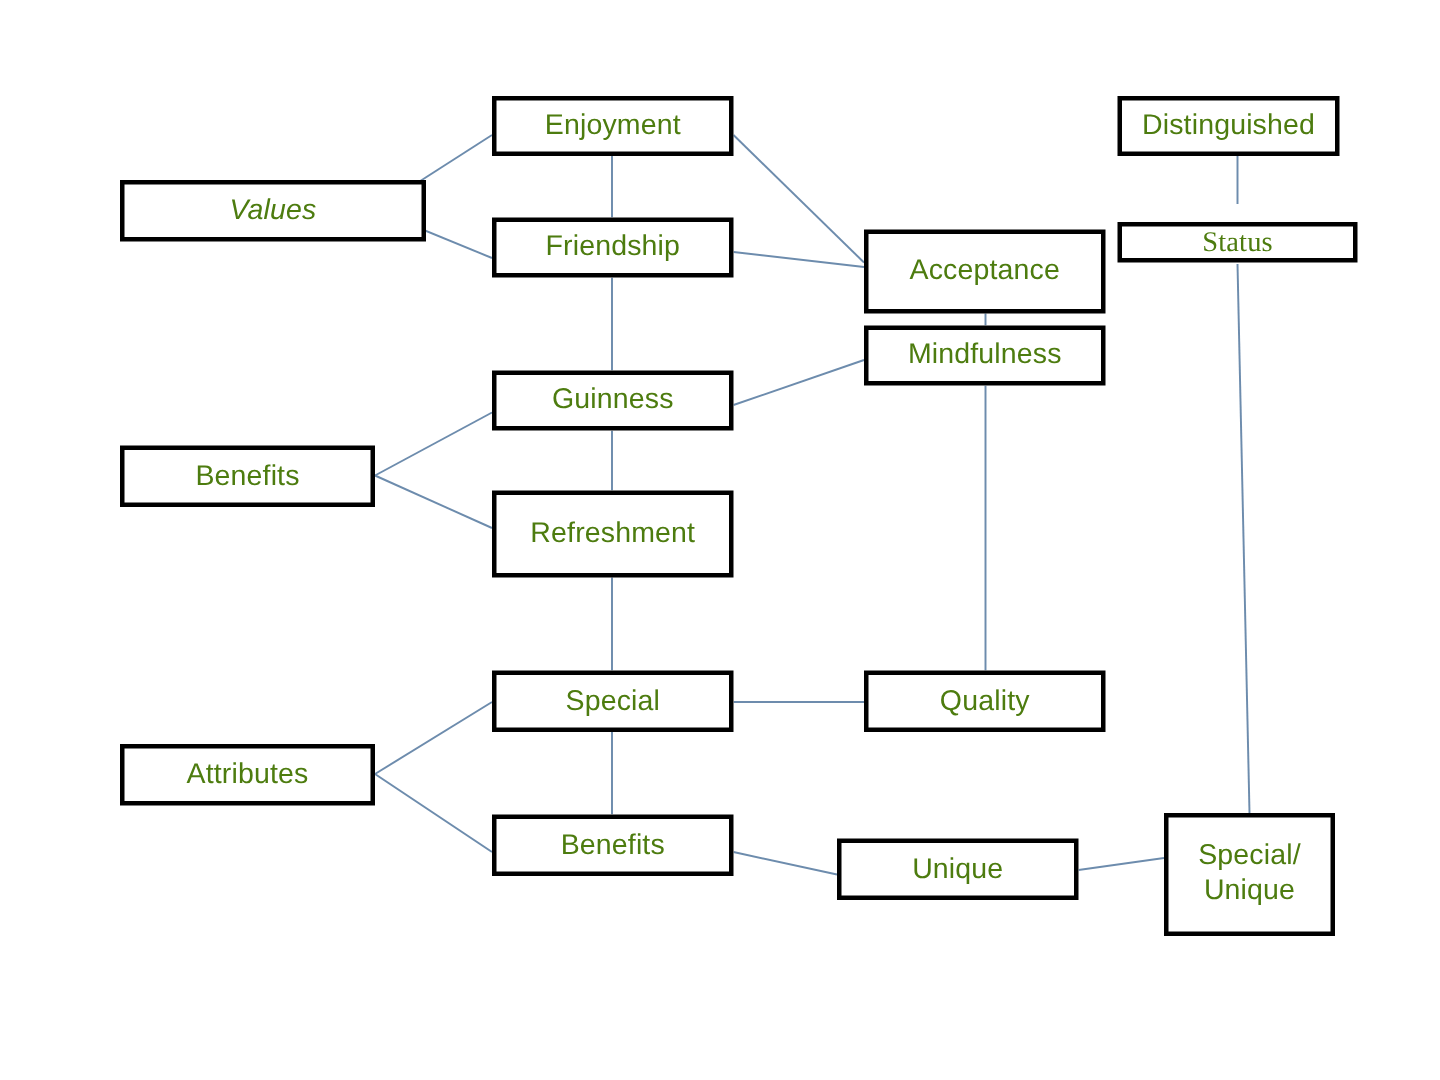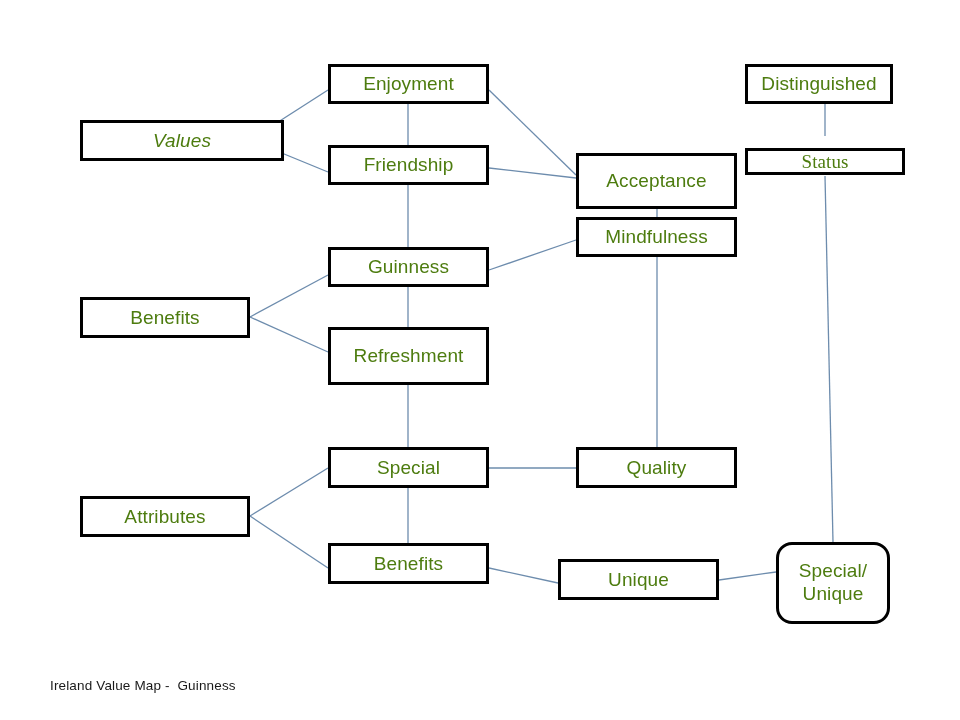--- a/index.html
+++ b/index.html
@@ -94,19 +94,18 @@
       <div class="node" style="left: 328px; top: 247px; width: 161px; height: 40px; border-color: rgb(0, 0, 0); background: rgb(255, 255, 255);">Guinness</div>
       <div class="node" style="left: 328px; top: 327px; width: 161px; height: 58px; border-color: rgb(0, 0, 0); background: rgb(255, 255, 255);">Refreshment</div>
       <div class="node" style="left: 328px; top: 447px; width: 161px; height: 41px; border-color: rgb(0, 0, 0); background: rgb(255, 255, 255);">Special</div>
       <div class="node" style="left: 328px; top: 543px; width: 161px; height: 41px; border-color: rgb(0, 0, 0); background: rgb(255, 255, 255);">Benefits</div>
       <div class="node" style="left: 576px; top: 153px; width: 161px; height: 56px; border-color: rgb(0, 0, 0); background: rgb(255, 255, 255);">Acceptance</div>
       <div class="node" style="left: 576px; top: 217px; width: 161px; height: 40px; border-color: rgb(0, 0, 0); background: rgb(255, 255, 255);">Mindfulness</div>
       <div class="node" style="left: 576px; top: 447px; width: 161px; height: 41px; border-color: rgb(0, 0, 0); background: rgb(255, 255, 255);">Quality</div>
       <div class="node" style="left: 558px; top: 559px; width: 161px; height: 41px; border-color: rgb(0, 0, 0); background: rgb(255, 255, 255);">Unique</div>
       <div class="node" style="left: 745px; top: 64px; width: 148px; height: 40px; border-color: rgb(0, 0, 0); background: rgb(255, 255, 255);">Distinguished</div>
       <div class="node" style="left: 745px; top: 148px; width: 160px; height: 27px; border-color: rgb(0, 0, 0); background: rgb(255, 255, 255); font-family: Liberation Serif, serif;">Status</div>
-      <div class="node two-line" style="left: 776px; top: 542px; width: 114px; height: 82px; border-color: rgb(0, 0, 0); background: rgb(255, 255, 255); border-radius: 16px;">Special/
+      <div class="node two-line" style="left: 776px; top: 542px; width: 114px; height: 82px; border-color: rgb(0, 0, 0); background: rgb(255, 255, 255);">Special/
 Unique</div>
     </div>
 
-  <div id="caption" style="left: 50px; top: 678px;">Ireland Value Map -  Guinness</div>
 
 </div>
 
 </body></html>

